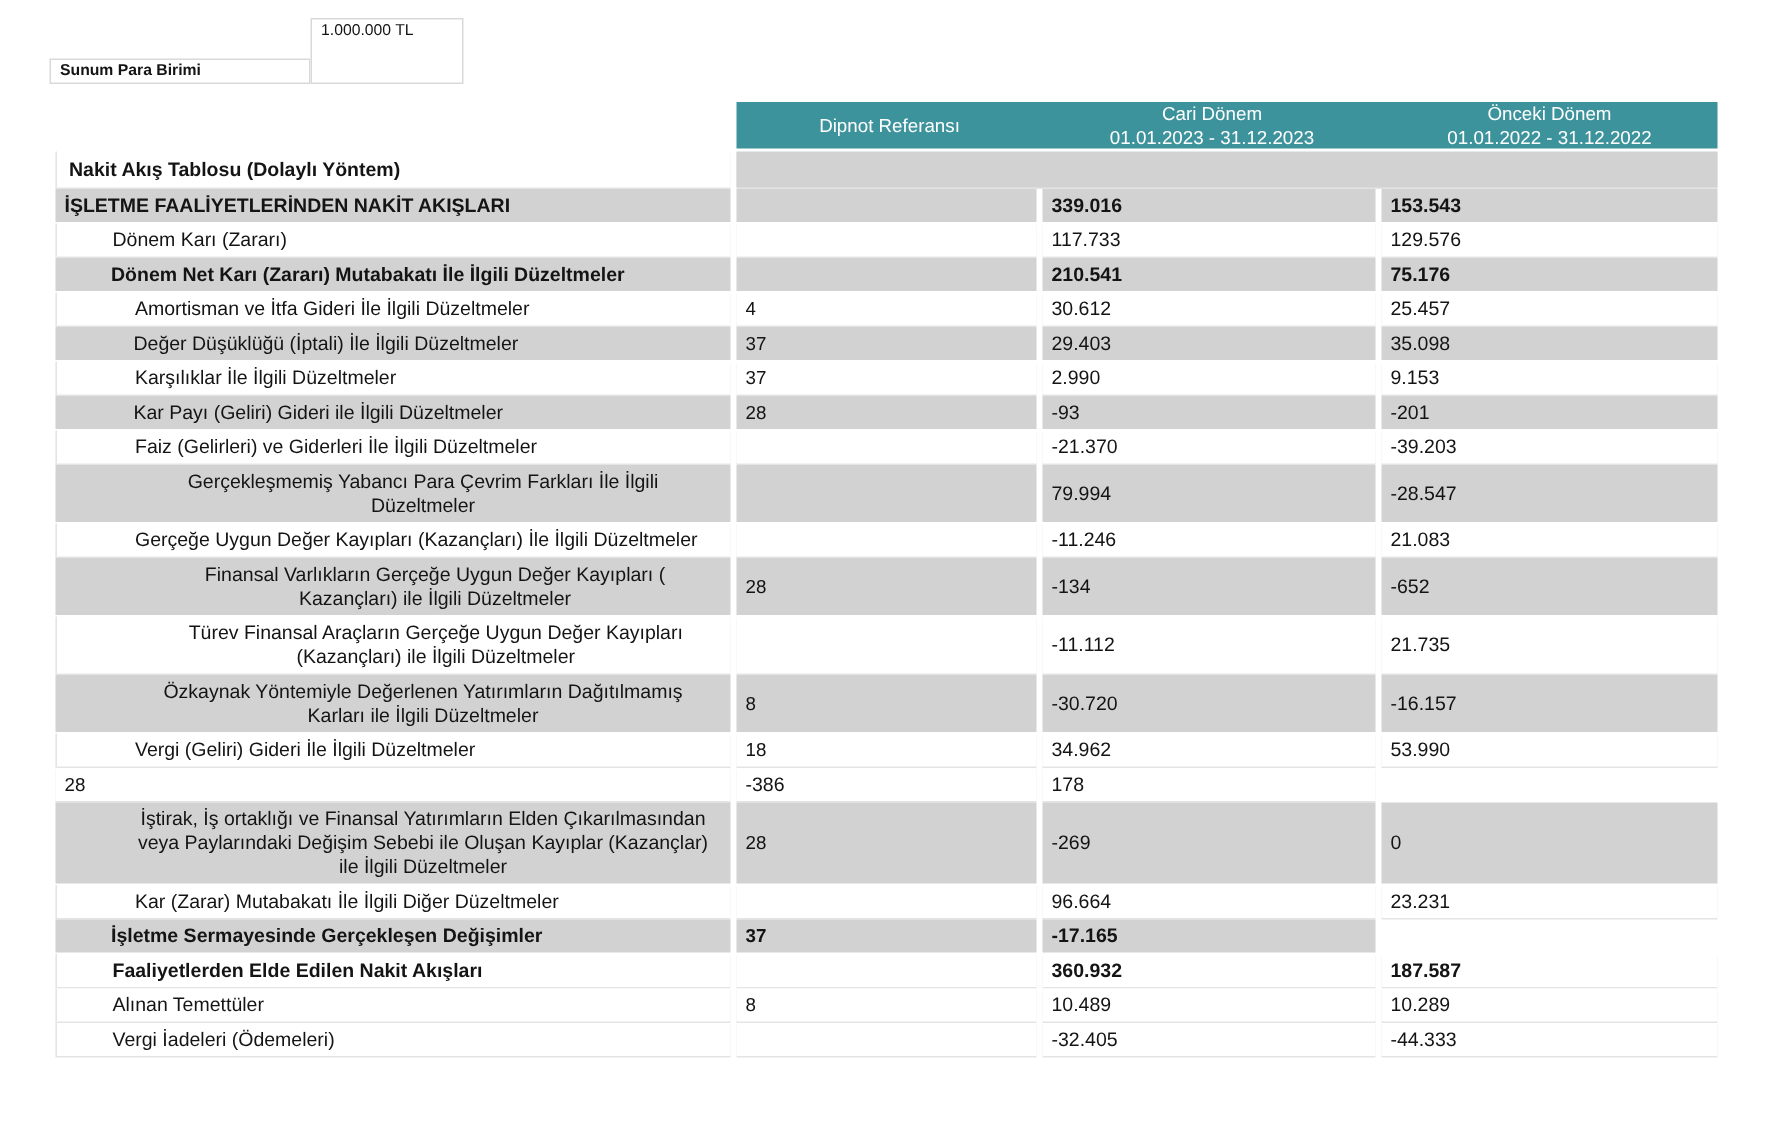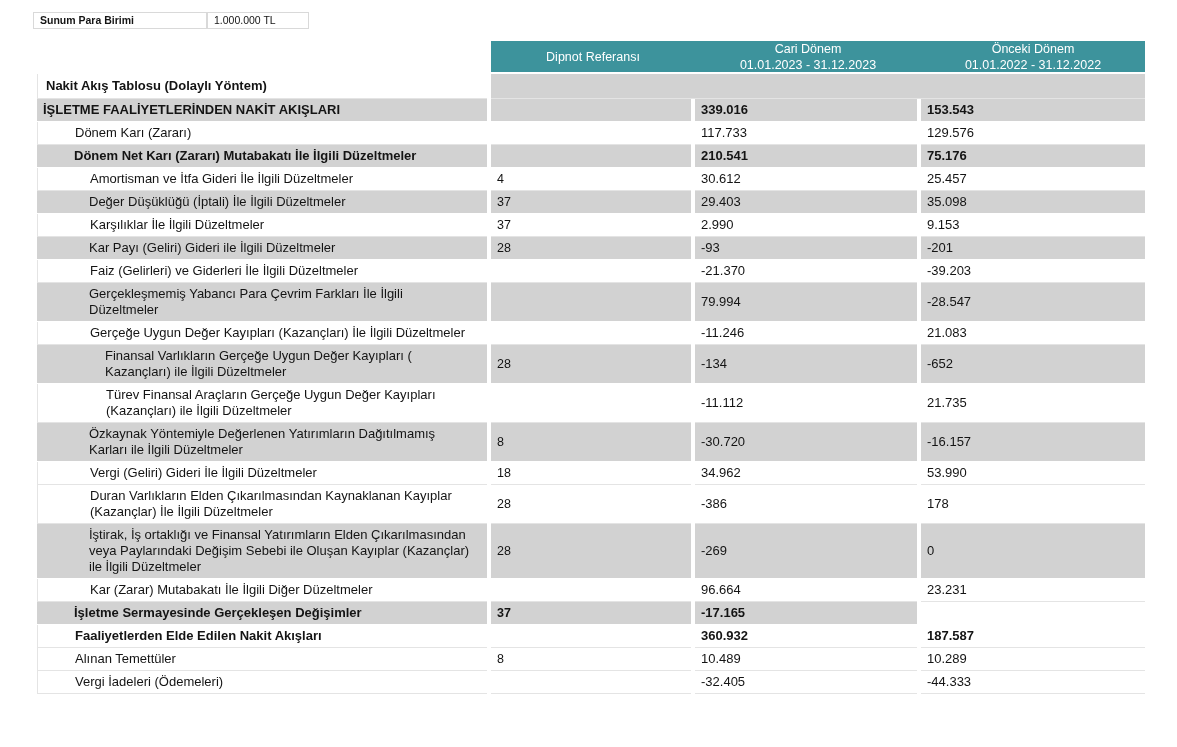--- a/index.html
+++ b/index.html
@@ -18,21 +18,21 @@
   }
   
   .info-box{margin:12px 0 0 33px;width:276px;}
   .info-row{display:grid;grid-template-columns:174px 102px;}
   .info-row + .info-row .info-cell{margin-top:-1px;}
   .info-cell{
     border:1px solid var(--info-border);
     font-size:10.5px;line-height:13px;padding:1px 6px;background:#fff;
     white-space:nowrap;overflow:hidden;
   }
-  .info-label{font-weight:bold;}
+  .info-label{font-weight:bold;margin-top:27px;}
   
   .fin-table{margin:12px 0 0 37px;width:1108px;}
   .thead{display:grid;grid-template-columns:450px 654px;column-gap:4px;}
   .thead-spacer{background:transparent;}
   .thead-band{
     background:var(--teal);color:#fff;height:31px;
     display:grid;grid-template-columns:204px 226px 224px;
   }
   .th{
     display:flex;flex-direction:column;justify-content:center;align-items:center;
@@ -44,21 +44,21 @@
     column-gap:4px;margin-bottom:1px;
   }
   .cell{
     font-size:13px;line-height:16px;padding:3px 6px;
     display:flex;align-items:center;min-height:22px;
   }
   .shade-gray > .cell{background:var(--gray);}
   .shade-white > .cell{background:#fff;box-shadow:0 1px 0 var(--hairline);}
   .shade-white > .label-cell{border-left:1px solid var(--hairline);}
   .bold > .cell{font-weight:bold;}
-  .label-cell{padding-right:12px;}
+  .label-cell{padding-right:12px;text-align:center;}
   .label-cell .label-text{display:block;}
   .num-cell{justify-content:flex-start;padding-right:8px;}
   .dipnot-cell{font-size:12.5px;padding-left:6px;}
   .merged-cell{grid-column:2 / 5;}
   .indent-0{padding-left:8px;}
   .indent-1{}
   .indent-2{padding-left:37px;}
   .indent-3{padding-left:52px;}
   .indent-4{padding-left:68px;}
   .row-section{min-height:24px;}
@@ -287,23 +287,20 @@
           <span class="label-text">18</span>
         </div>
         <div class="cell num-cell">
           <span class="label-text">34.962</span>
         </div>
         <div class="cell num-cell">
           <span class="label-text">53.990</span>
         </div>
       </div>
       <div class="trow shade-white">
-        <div class="cell label-cell indent-3">
-          <span class="label-text">Duran Varlıkların Elden Çıkarılmasından Kaynaklanan Kayıplar (Kazançlar) İle İlgili Düzeltmeler</span>
-        </div>
         <div class="cell dipnot-cell">
           <span class="label-text">28</span>
         </div>
         <div class="cell num-cell">
           <span class="label-text">-386</span>
         </div>
         <div class="cell num-cell">
           <span class="label-text">178</span>
         </div>
       </div>

